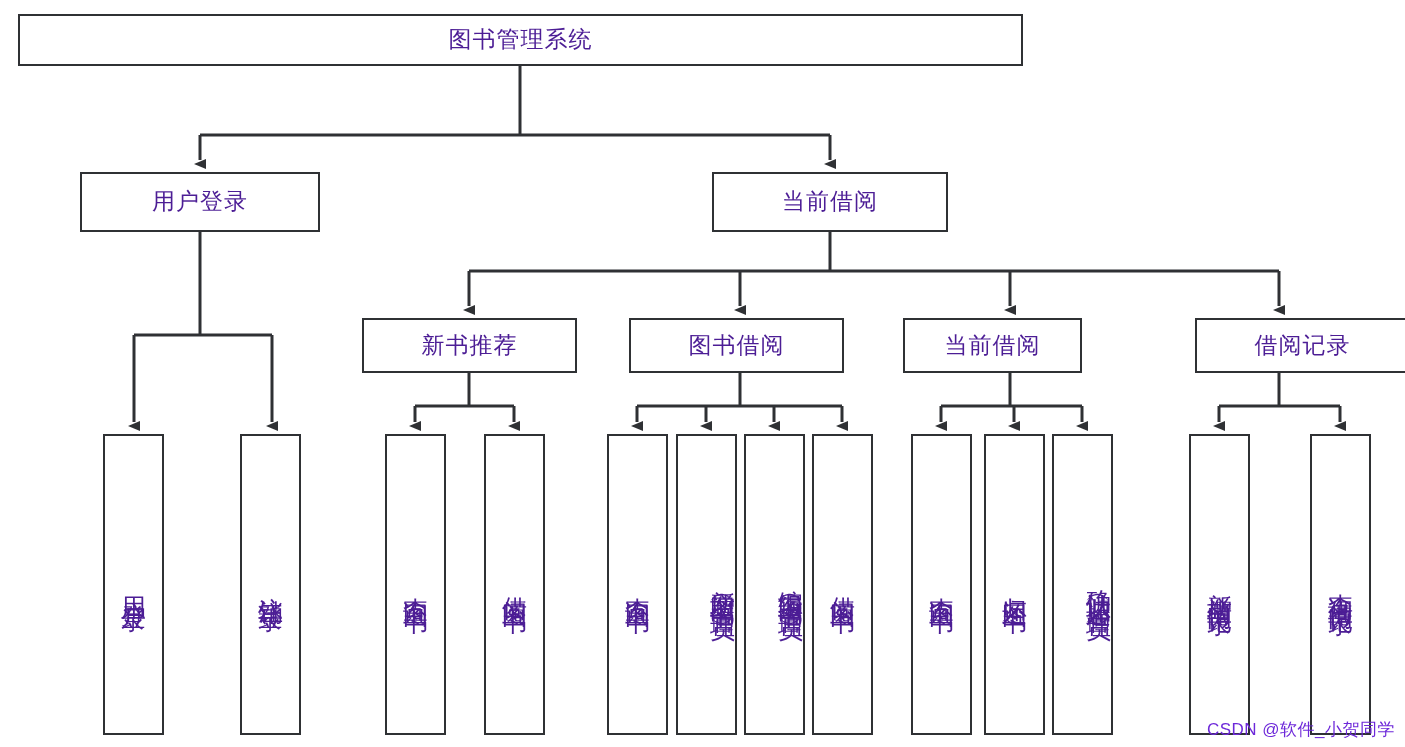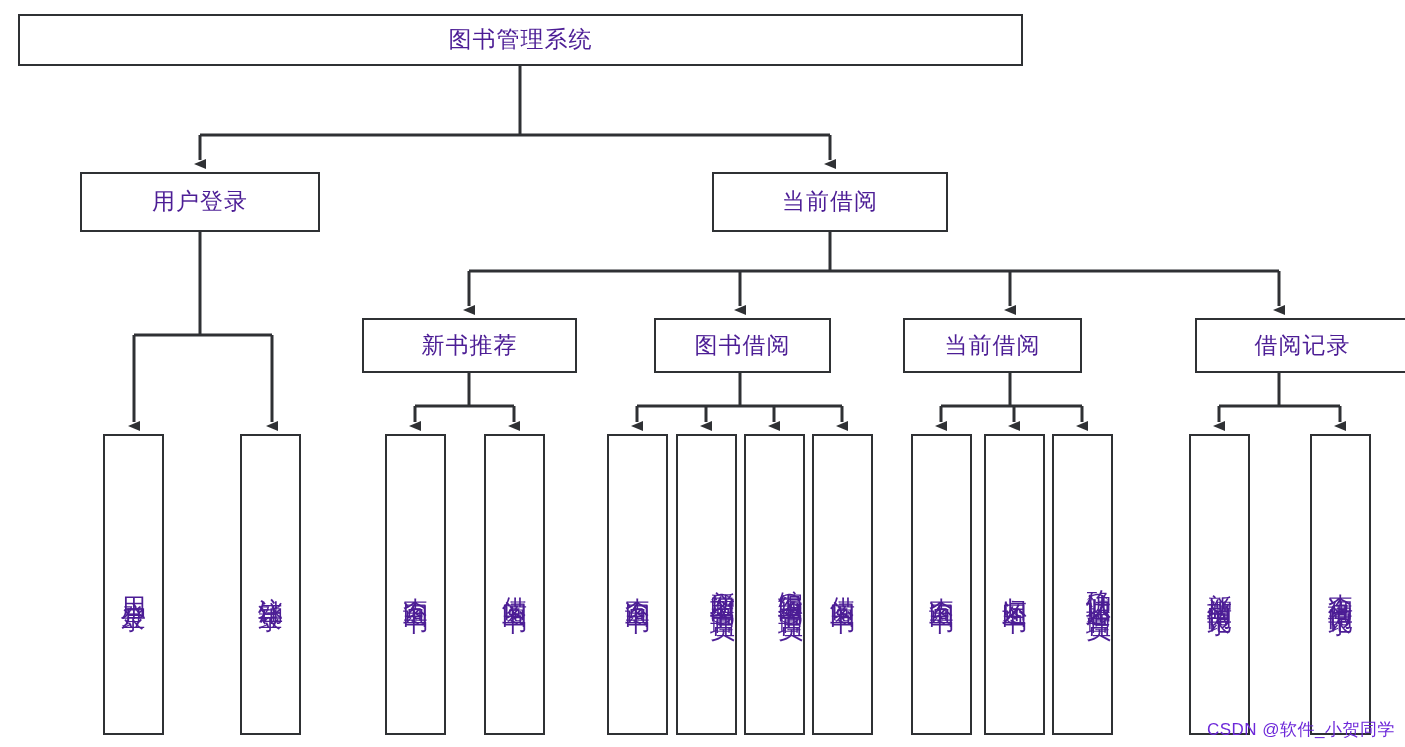--- a/index.html
+++ b/index.html
@@ -132,21 +132,21 @@
   <div class="node horiz" style="left:80px; top:172px; width:240px; height:60px;">
     <span>用户登录</span>
   </div>
   <div class="node horiz" style="left:712px; top:172px; width:236px; height:60px;">
     <span>当前借阅</span>
   </div>
 
   <div class="node horiz" style="left:362px; top:318px; width:215px; height:55px;">
     <span>新书推荐</span>
   </div>
-  <div class="node horiz" style="left:654px; top:318px; width:177px; height:55px;">
+  <div class="node horiz" style="left:629px; top:318px; width:215px; height:55px;">
     <span>图书借阅</span>
   </div>
   <div class="node horiz" style="left:903px; top:318px; width:179px; height:55px;">
     <span>当前借阅</span>
   </div>
   <div class="node horiz" style="left:1172px; top:318px; width:215px; height:55px;margin-left:23px;">
     <span>借阅记录</span>
   </div>
 
   <div class="node vert mid" style="left:103px; top:434px; width:61px; height:301px;">

